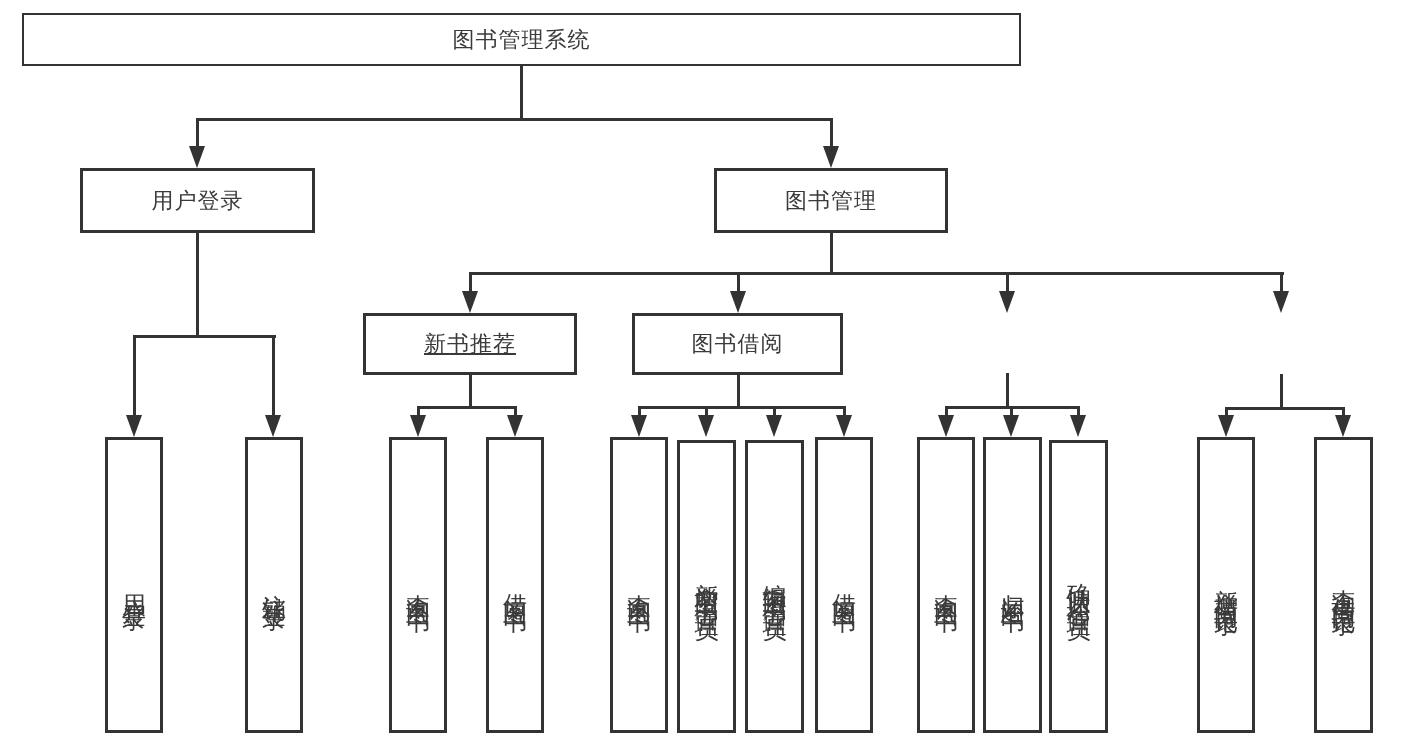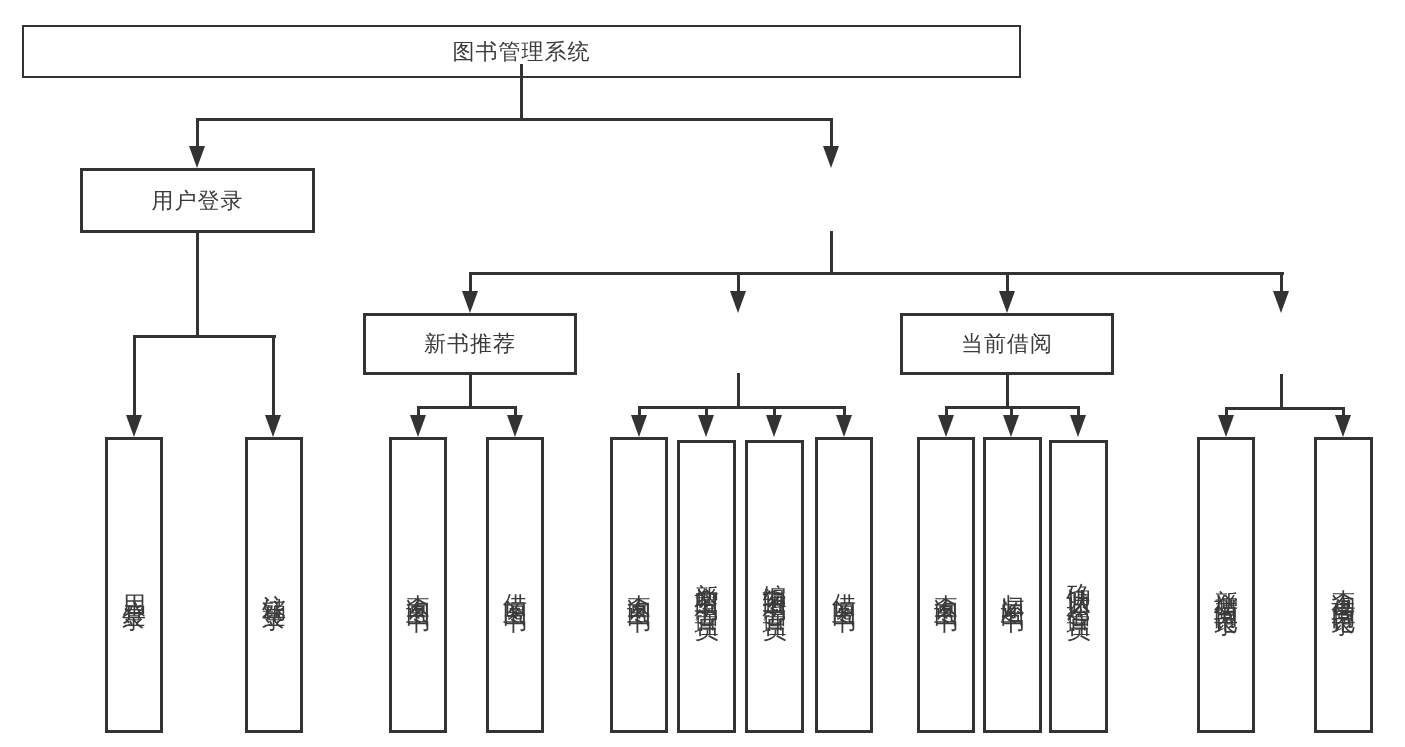--- a/index.html
+++ b/index.html
@@ -18,21 +18,21 @@
   .node{
     position:absolute;
     box-sizing:border-box;
     background:#fff;
     border:3px solid var(--line);
     display:flex;align-items:center;justify-content:center;
     color:var(--text);
     font-size:22px;
     letter-spacing:1px;
   }
-  .node.root{border-width:2px;margin-top:12px;}
+  .node.root{border-width:2px;}
   .vnode{
     position:absolute;
     box-sizing:border-box;
     background:#fff;
     border:3px solid var(--line);
     display:flex;align-items:center;justify-content:center;
     color:var(--text);
   }
   .vtext{
     writing-mode:vertical-rl;
@@ -68,44 +68,47 @@
   <div class="cline" style="left:520px;top:64px;width:3px;height:56px;"></div>
   <div class="cline" style="left:196px;top:118px;width:637px;height:3px;"></div>
   <div class="cline" style="left:196px;top:120px;width:3px;height:28px;"></div>
   <div class="ahead" style="left:189px;top:146px;"></div>
   <div class="cline" style="left:830px;top:120px;width:3px;height:28px;"></div>
   <div class="ahead" style="left:823px;top:146px;"></div>
 
   <div class="node" style="left:80px;top:168px;width:235px;height:65px;">
     <span>用户登录</span>
   </div>
+  <div class="node" style="left:714px;top:168px;width:234px;height:65px;">
+    <span>图书管理</span>
+  </div>
 
   <div class="cline" style="left:196px;top:232px;width:3px;height:105px;"></div>
   <div class="cline" style="left:133px;top:335px;width:143px;height:3px;"></div>
   <div class="cline" style="left:133px;top:337px;width:3px;height:80px;"></div>
   <div class="ahead" style="left:126px;top:415px;"></div>
   <div class="cline" style="left:272px;top:337px;width:3px;height:80px;"></div>
   <div class="ahead" style="left:265px;top:415px;"></div>
 
   <div class="cline" style="left:830px;top:231px;width:3px;height:43px;"></div>
   <div class="cline" style="left:469px;top:272px;width:815px;height:3px;"></div>
   <div class="cline" style="left:469px;top:274px;width:3px;height:19px;"></div>
   <div class="ahead" style="left:462px;top:291px;"></div>
   <div class="cline" style="left:737px;top:274px;width:3px;height:19px;"></div>
   <div class="ahead" style="left:730px;top:291px;"></div>
   <div class="cline" style="left:1006px;top:274px;width:3px;height:19px;"></div>
   <div class="ahead" style="left:999px;top:291px;"></div>
   <div class="cline" style="left:1280px;top:274px;width:3px;height:19px;"></div>
   <div class="ahead" style="left:1273px;top:291px;"></div>
 
-  <div class="node" style="left:363px;top:313px;width:214px;height:62px;">
+  <div class="node" style="left:363px;top:313px;width:214px;height:62px;text-decoration:underline;">
     <span>新书推荐</span>
   </div>
-  <div class="node" style="left:900px;top:313px;width:214px;height:62px;">
-    <span>当前借阅</span>
+  <div class="node" style="left:632px;top:313px;width:211px;height:62px;">
+    <span>图书借阅</span>
   </div>
 
   <div class="cline" style="left:469px;top:373px;width:3px;height:36px;"></div>
   <div class="cline" style="left:417px;top:406px;width:100px;height:3px;"></div>
   <div class="cline" style="left:417px;top:408px;width:3px;height:9px;"></div>
   <div class="ahead" style="left:410px;top:415px;"></div>
   <div class="cline" style="left:514px;top:408px;width:3px;height:9px;"></div>
   <div class="ahead" style="left:507px;top:415px;"></div>
 
   <div class="cline" style="left:737px;top:373px;width:3px;height:36px;"></div>

